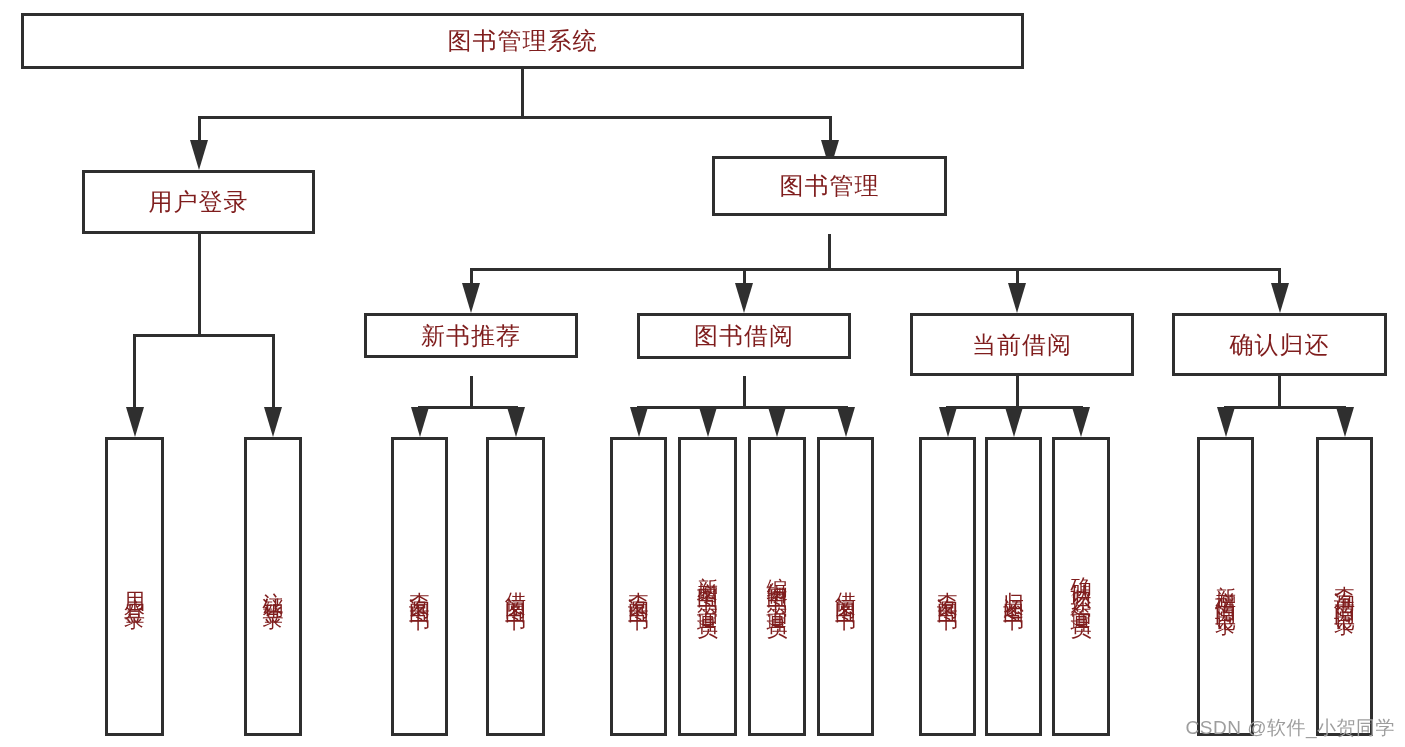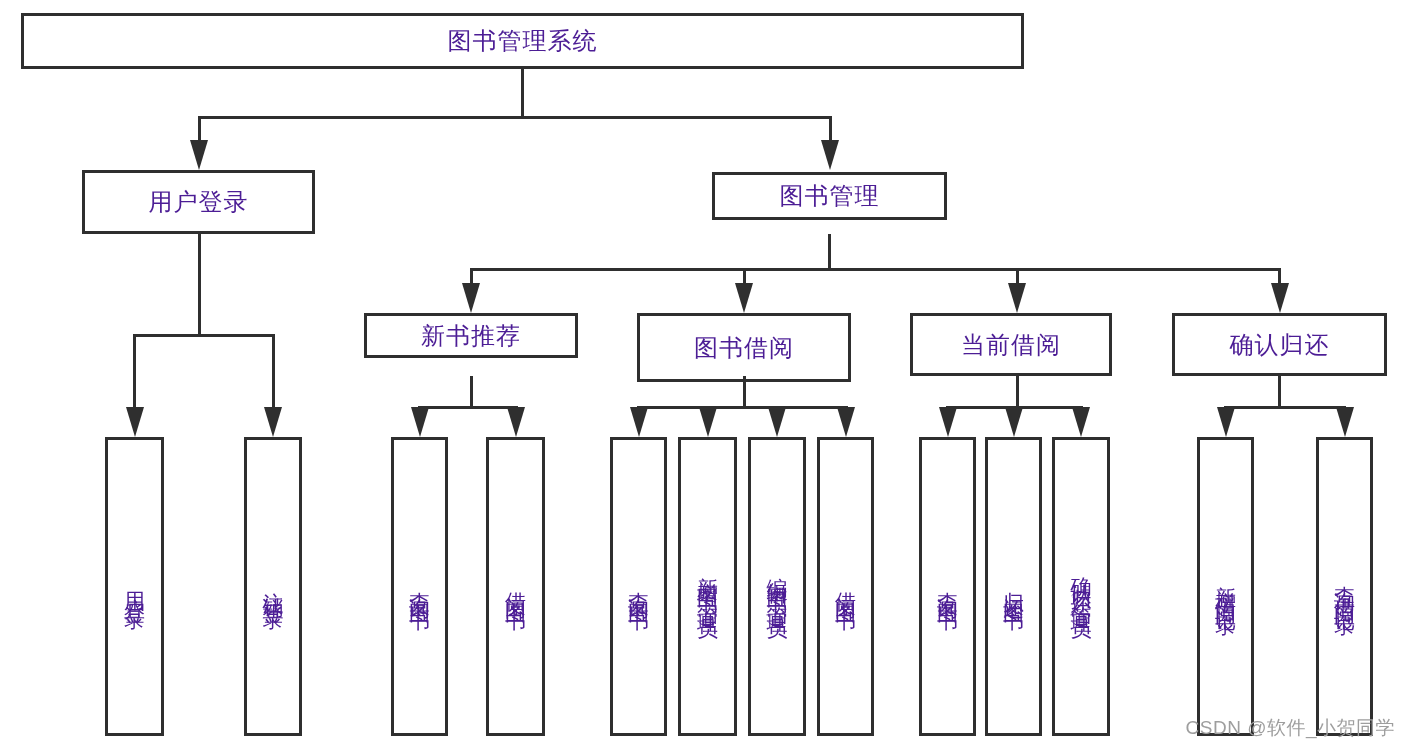--- a/index.html
+++ b/index.html
@@ -16,21 +16,21 @@
   .box {
     position: absolute;
     box-sizing: border-box;
     background: #ffffff;
     border: 3px solid #2f2f2f;
     display: flex;
     align-items: center;
     justify-content: center;
     font-size: 24px;
     letter-spacing: 1px;
-    color: #4c1d95;
+    color: #7f1d1d;
     white-space: nowrap;
   }
   .h {  }
   .leaf {
     top: 437px;
     height: 299px;
     writing-mode: vertical-rl;
     text-orientation: mixed;
     font-size: 21px;
     letter-spacing: 6px;
@@ -66,43 +66,43 @@
   <div class="box h" style="left:21px; top:13px; width:1003px; height:56px">图书管理系统</div>
 
   <div class="vl" style="left:521px; top:69px; height:50px"></div>
   <div class="hl" style="left:198px; top:116px; width:634px"></div>
   <div class="vl" style="left:198px; top:116px; height:26px"></div>
   <div class="vl" style="left:829px; top:116px; height:26px"></div>
   <div class="ar" style="left:190px; top:140px"></div>
   <div class="ar" style="left:821px; top:140px"></div>
 
   <div class="box h" style="left:82px;  top:170px; width:233px; height:64px">用户登录</div>
-  <div class="box h" style="left:712px; top:172px; width:235px; height:48px">图书管理</div>
+  <div class="box h" style="left:712px; top:156px; width:235px; height:60px">图书管理</div>
 
   <div class="vl" style="left:198px; top:234px; height:103px"></div>
   <div class="hl" style="left:133px; top:334px; width:142px"></div>
   <div class="vl" style="left:133px; top:334px; height:75px"></div>
   <div class="vl" style="left:272px; top:334px; height:75px"></div>
   <div class="ar" style="left:126px; top:407px"></div>
   <div class="ar" style="left:264px; top:407px"></div>
 
   <div class="vl" style="left:828px;  top:234px; height:37px"></div>
   <div class="hl" style="left:470px;  top:268px; width:811px"></div>
   <div class="vl" style="left:470px;  top:268px; height:17px"></div>
   <div class="vl" style="left:743px;  top:268px; height:17px"></div>
   <div class="vl" style="left:1016px; top:268px; height:17px"></div>
   <div class="vl" style="left:1278px; top:268px; height:17px"></div>
   <div class="ar" style="left:462px;  top:283px"></div>
   <div class="ar" style="left:735px;  top:283px"></div>
   <div class="ar" style="left:1008px; top:283px"></div>
   <div class="ar" style="left:1271px; top:283px"></div>
 
   <div class="box h" style="left:364px;  top:313px; width:214px; height:45px">新书推荐</div>
-  <div class="box h" style="left:637px;  top:313px; width:214px; height:69px">图书借阅</div>
-  <div class="box h" style="left:910px;  top:313px; width:202px; height:63px">当前借阅</div>
+  <div class="box h" style="left:637px;  top:313px; width:214px; height:46px">图书借阅</div>
+  <div class="box h" style="left:910px;  top:313px; width:224px; height:63px">当前借阅</div>
   <div class="box h" style="left:1172px; top:313px; width:215px; height:63px">确认归还</div>
 
   <div class="vl" style="left:470px; top:376px; height:33px"></div>
   <div class="hl" style="left:418px; top:406px; width:100px"></div>
   <div class="ar" style="left:411px; top:407px"></div>
   <div class="ar" style="left:507px; top:407px"></div>
 
   <div class="vl" style="left:743px; top:376px; height:33px"></div>
   <div class="hl" style="left:637px; top:406px; width:211px"></div>
   <div class="ar" style="left:630px; top:407px"></div>

